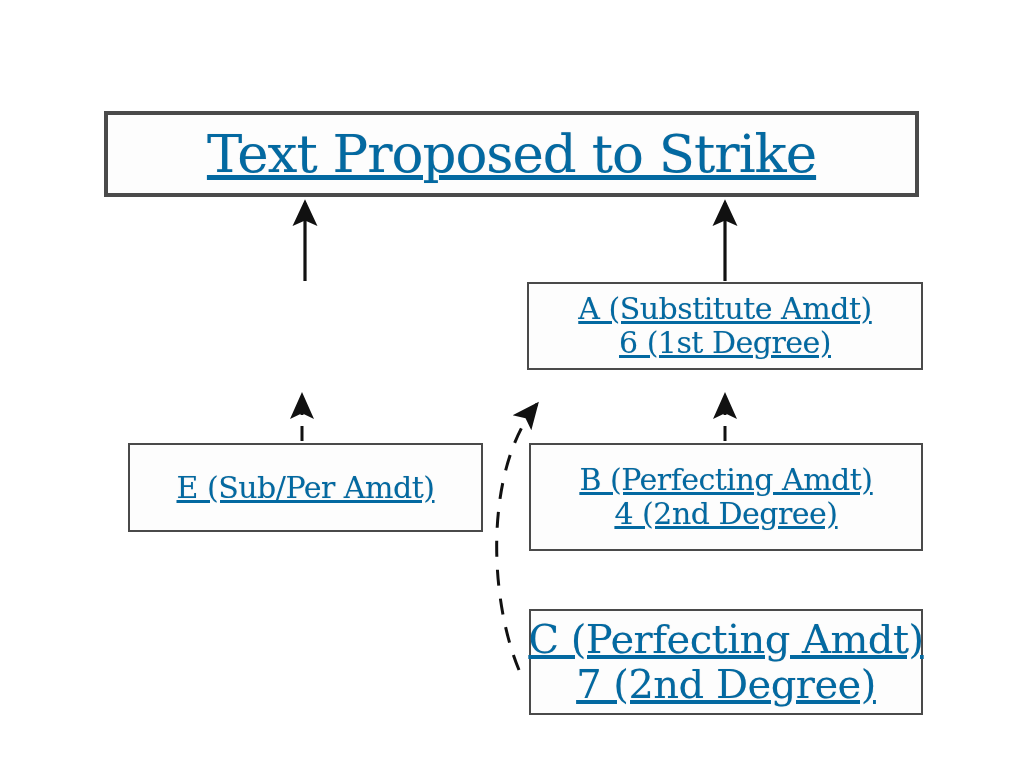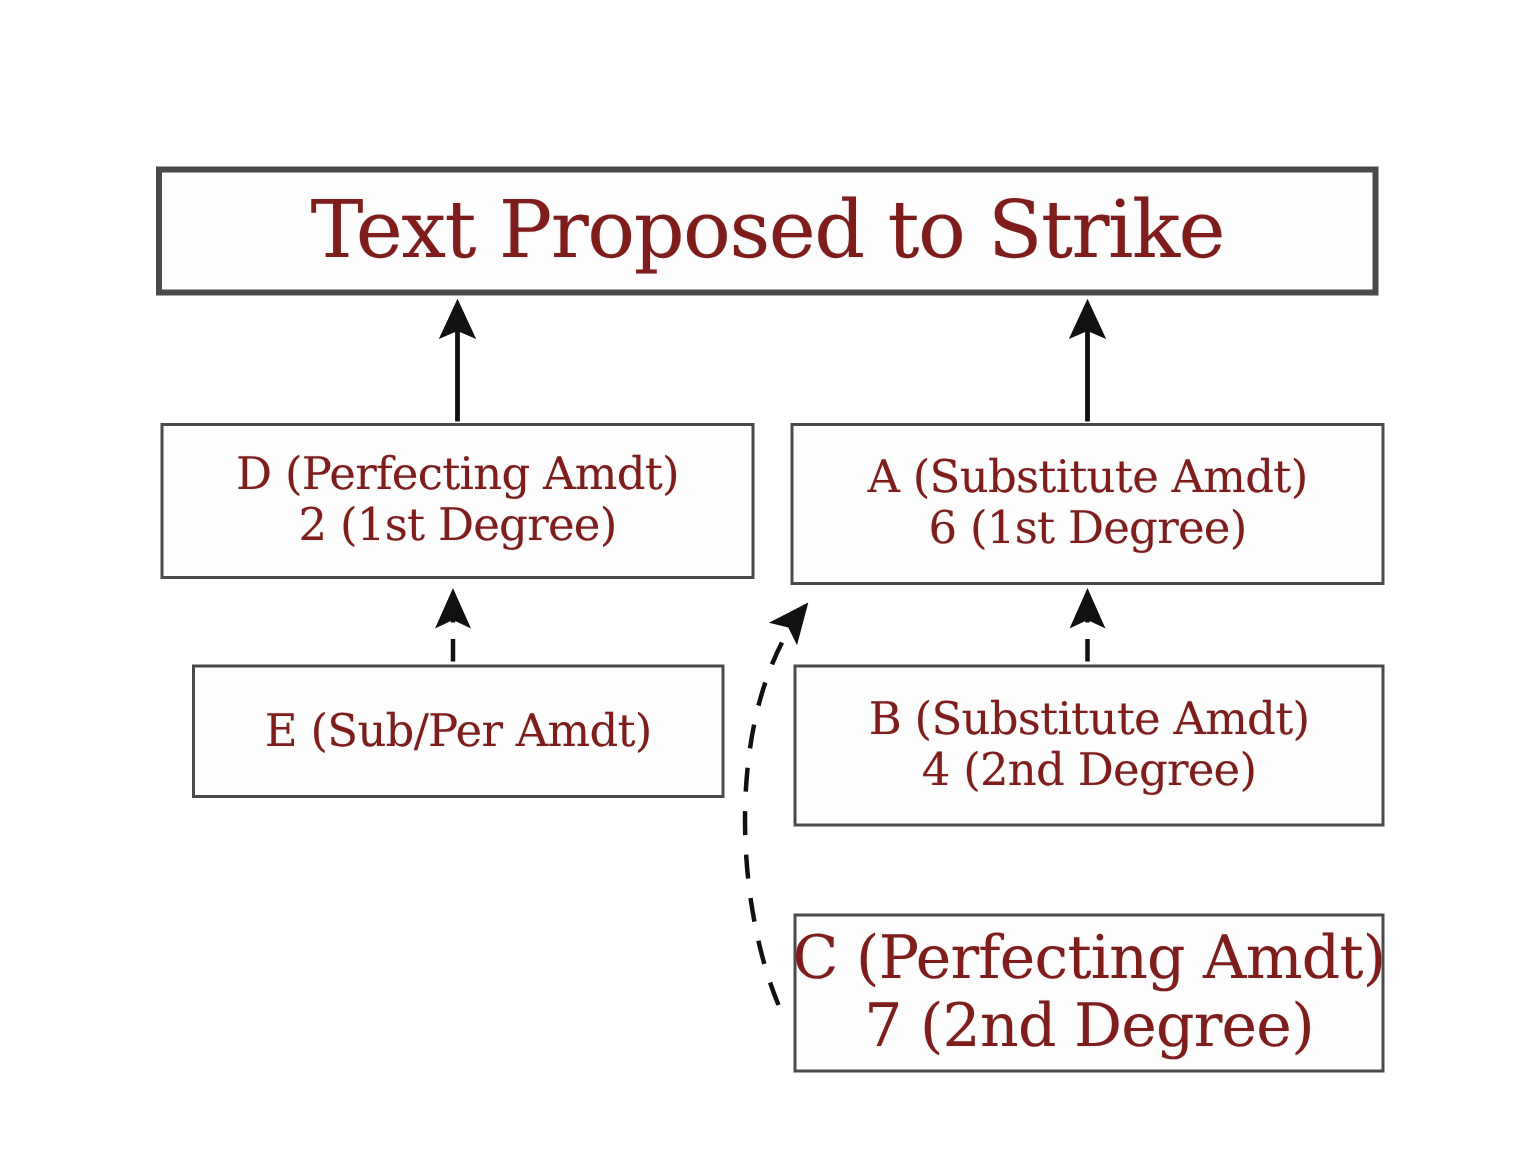--- a/index.html
+++ b/index.html
@@ -20,24 +20,25 @@
 
   .node {
     position: absolute;
     box-sizing: border-box;
     background: #fdfdfd;
     border: 2px solid #4a4a4a;
     display: flex;
     flex-direction: column;
     align-items: center;
     justify-content: center;
-    color: #7f1d1d;
+    color: #0369a1;
     font-family: "DejaVu Serif", serif;
     letter-spacing: -0.5px;
     text-shadow: 0 0 1px rgba(120,120,120,0.35);
+    text-decoration: underline;
   }
 
   .node .line {
     white-space: nowrap;
     line-height: 1.12;
   }
 
   #title-node {
     left: 104px;
     top: 111px;
@@ -52,21 +53,21 @@
     left: 107px;
     top: 282px;
     width: 396px;
     height: 104px;
     font-size: 30px;
   }
   #node-a {
     left: 527px;
     top: 282px;
     width: 396px;
-    height: 108px;
+    height: 88px;
     font-size: 30px;
   }
   #node-e {
     left: 128px;
     top: 443px;
     width: 355px;
     height: 89px;
     font-size: 30px;
   }
   #node-b {
@@ -95,36 +96,32 @@
 </style>
 </head>
 <body>
 
 <div id="canvas">
 
   <div class="node" id="title-node">
     <div class="line">Text Proposed to Strike</div>
   </div>
 
-  <div class="node" id="node-d">
-    <div class="line">D (Perfecting Amdt)</div>
-    <div class="line">2 (1st Degree)</div>
-  </div>
 
   <div class="node" id="node-a">
     <div class="line">A (Substitute Amdt)</div>
     <div class="line">6 (1st Degree)</div>
   </div>
 
   <div class="node" id="node-e">
     <div class="line">E (Sub/Per Amdt)</div>
   </div>
 
   <div class="node" id="node-b">
-    <div class="line">B (Substitute Amdt)</div>
+    <div class="line">B (Perfecting Amdt)</div>
     <div class="line">4 (2nd Degree)</div>
   </div>
 
   <div class="node" id="node-c">
     <div class="line">C (Perfecting Amdt)</div>
     <div class="line">7 (2nd Degree)</div>
   </div>
 
   <svg id="edges" viewBox="0 0 1024 768">
     <defs>

